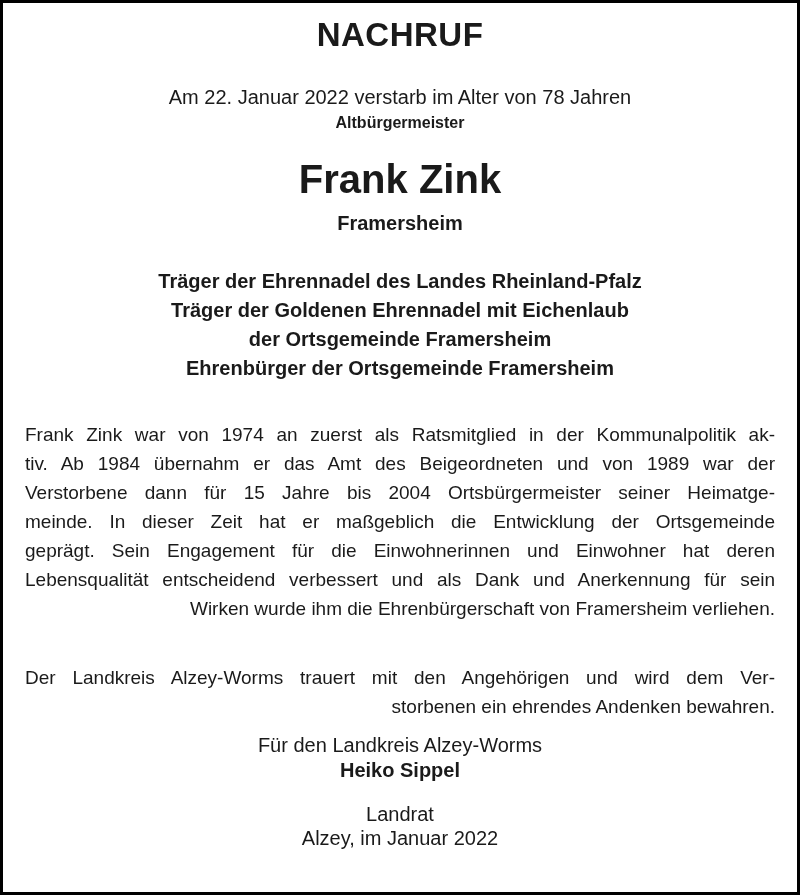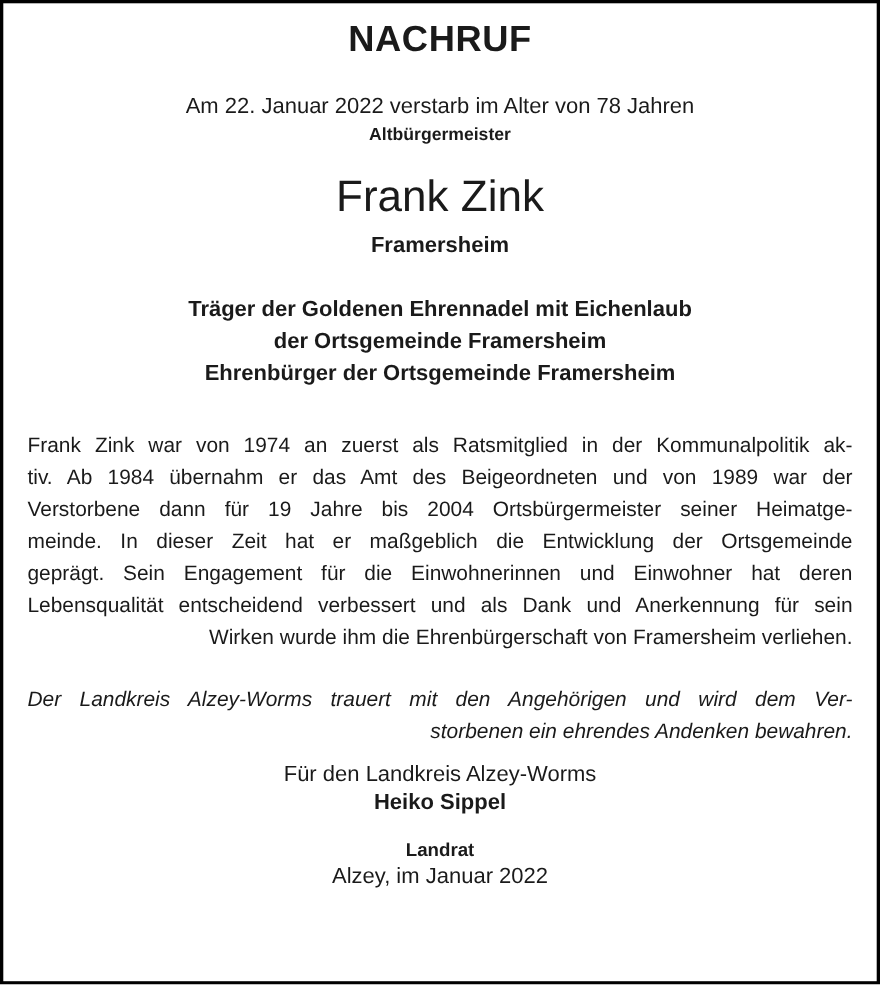--- a/index.html
+++ b/index.html
@@ -42,63 +42,63 @@
   .role {
     margin-top: 2px;
     font-size: 16px;
     line-height: 24px;
     font-weight: bold;
   }
   .name {
     margin-top: 20px;
     font-size: 40px;
     line-height: 48px;
-    font-weight: normal;
+    font-weight: bold;
   }
   .place {
     margin-top: 8px;
     font-size: 20px;
     line-height: 24px;
     font-weight: bold;
   }
   .honors {
     margin-top: 32px;
     font-size: 20px;
     line-height: 29px;
     font-weight: bold;
   }
   .body-par {
     font-size: 19px;
     line-height: 29px;
   }
   .par1 { margin-top: 37px; }
-  .par2 { margin-top: 28px; font-style: italic; }
+  .par2 { margin-top: 40px; }
   .jline {
     text-align: justify;
     text-align-last: justify;
   }
   .lline {
     text-align: right;
   }
   .closing {
     margin-top: 12px;
     font-size: 20px;
     line-height: 24px;
   }
   .signatory {
     margin-top: 1px;
     font-size: 20px;
     line-height: 24px;
     font-weight: bold;
   }
   .signatory-title {
     margin-top: 20px;
-    font-size: 17px;
+    font-size: 20px;
     line-height: 24px;
-    font-weight: bold;
+    font-weight: normal;
   }
   .dateline {
     font-size: 20px;
     line-height: 24px;
   }
 </style>
 </head>
 <body>
 
 <div class="notice">
@@ -108,29 +108,30 @@
 
     <div class="intro center">Am 22. Januar 2022 verstarb im Alter von 78 Jahren</div>
 
     <div class="role center">Altbürgermeister</div>
 
     <div class="name center">Frank Zink</div>
 
     <div class="place center">Framersheim</div>
 
     <div class="honors center">
+      <div>Träger der Ehrennadel des Landes Rheinland-Pfalz</div>
       <div>Träger der Goldenen Ehrennadel mit Eichenlaub</div>
       <div>der Ortsgemeinde Framersheim</div>
       <div>Ehrenbürger der Ortsgemeinde Framersheim</div>
     </div>
 
     <div class="body-par par1">
       <div class="jline">Frank Zink war von 1974 an zuerst als Ratsmitglied in der Kommunalpolitik ak-</div>
       <div class="jline">tiv. Ab 1984 übernahm er das Amt des Beigeordneten und von 1989 war der</div>
-      <div class="jline">Verstorbene dann für 19 Jahre bis 2004 Ortsbürgermeister seiner Heimatge-</div>
+      <div class="jline">Verstorbene dann für 15 Jahre bis 2004 Ortsbürgermeister seiner Heimatge-</div>
       <div class="jline">meinde. In dieser Zeit hat er maßgeblich die Entwicklung der Ortsgemeinde</div>
       <div class="jline">geprägt. Sein Engagement für die Einwohnerinnen und Einwohner hat deren</div>
       <div class="jline">Lebensqualität entscheidend verbessert und als Dank und Anerkennung für sein</div>
       <div class="lline">Wirken wurde ihm die Ehrenbürgerschaft von Framersheim verliehen.</div>
     </div>
 
     <div class="body-par par2">
       <div class="jline">Der Landkreis Alzey-Worms trauert mit den Angehörigen und wird dem Ver-</div>
       <div class="lline">storbenen ein ehrendes Andenken bewahren.</div>
     </div>

